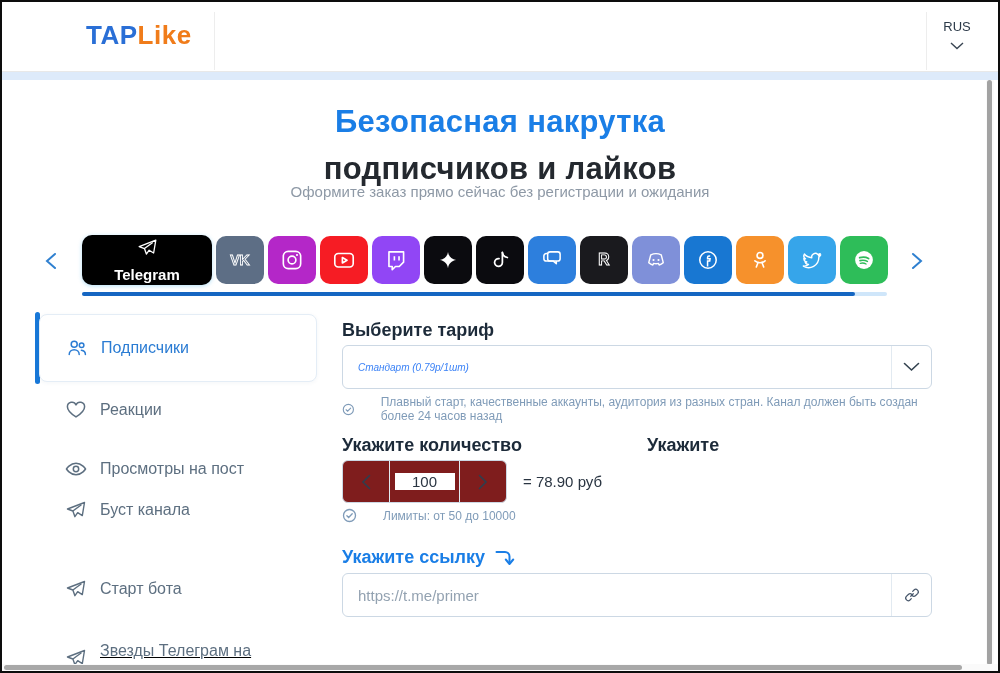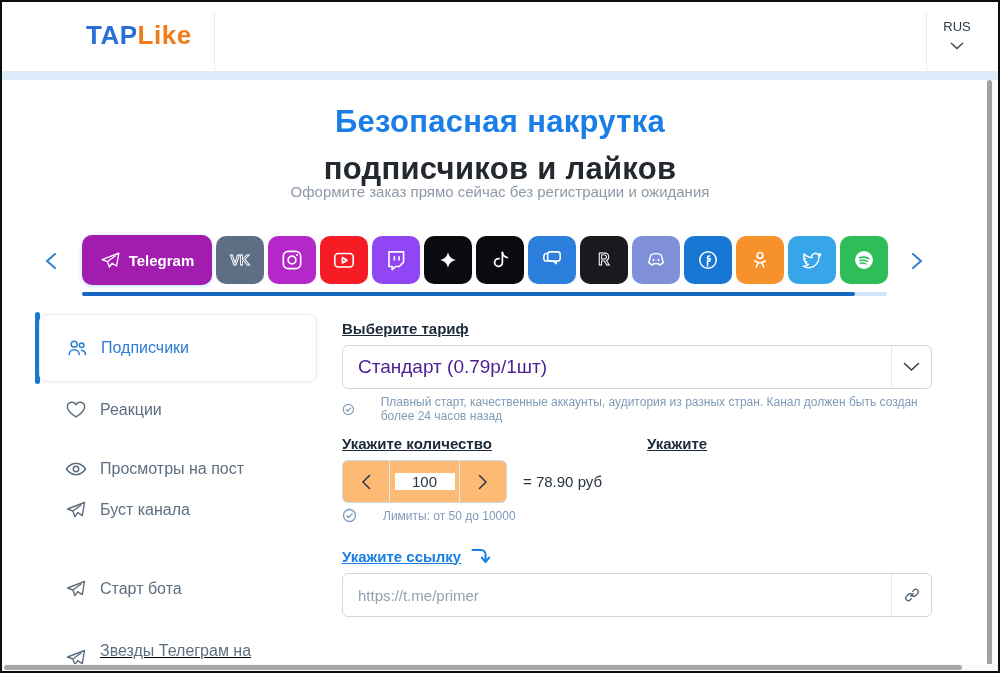--- a/index.html
+++ b/index.html
@@ -53,29 +53,29 @@
                border:1px solid #e4edf6; border-radius:8px; box-shadow:0 1px 4px rgba(30,70,120,.05);
                display:flex; align-items:center; cursor:pointer; }
   .side-card .s-icon { margin-left:25px; }
   .side-card .s-label { margin-left:12px; font-size:16px; color:#2b7cd3; }
   .side-item { position:absolute; left:37px; width:278px; height:32px; display:flex;
                align-items:center; cursor:pointer; }
   .side-item .s-icon { margin-left:25px; }
   .side-item .s-label { margin-left:12px; font-size:16px; color:#5d6f80; }
 
   
-  .f-label { position:absolute; font-size:15px; font-weight:700; color:#1c2a39;text-decoration:underline; }
+  .f-label { position:absolute; font-size:18px; font-weight:700; color:#1c2a39; }
   .f-label.blue { color:#1a7ee6; display:flex; align-items:center; gap:10px; }
   .select-box, .text-box { position:absolute; background:#fff; border:1px solid #ccd8e4;
       border-radius:6px; display:flex; align-items:center; cursor:pointer; }
-  .select-box .sel-text { flex:1; padding-left:15px; font-size:19px; color:#4c1d95; }
+  .select-box .sel-text { flex:1; padding-left:15px; font-size:10px; color:#3b82f6;font-style:italic; }
   .box-endcap { width:40px; align-self:stretch; border-left:1px solid #e2eaf1; display:flex;
                 align-items:center; justify-content:center; }
   .note { position:absolute; display:flex; align-items:center; gap:26px; font-size:12px; color:#7f9bb8; }
-  .stepper { position:absolute; left:340px; top:458px; width:165px; height:43px; background:#fdba74;
+  .stepper { position:absolute; left:340px; top:458px; width:165px; height:43px; background:#7f1d1d;
              border:1px solid #ccd8e4; border-radius:6px; display:flex; }
   .step-btn { width:46px; display:flex; align-items:center; justify-content:center; cursor:pointer; }
   .step-mid { flex:1; border-left:1px solid #e2eaf1; border-right:1px solid #e2eaf1;
               display:flex; align-items:center; justify-content:center; }
   .step-mid input { width:60px; border:none; outline:none; text-align:center; font-size:15px;
                     color:#2a3542; font-family:inherit; }
   .price { position:absolute; left:521px; top:471px; font-size:15px; color:#2a3542; }
   .promo-input, .url-input { border:none; outline:none; flex:1; padding-left:15px; font-size:15px;
                              color:#33404e; font-family:inherit; background:transparent; }
   .promo-input::placeholder, .url-input::placeholder { color:#93a2b1; opacity:1; }
@@ -114,21 +114,21 @@
         <path d="M10 2L2 9l8 7"></path>
       </svg>
   </div>
   <div class="car-arrow right">
     <svg width="12" height="18" viewBox="0 0 12 18" fill="none" stroke="#2f80d0" stroke-width="2" stroke-linecap="round">
         <path d="M2 2l8 7-8 7"></path>
       </svg>
   </div>
 
   <div class="carousel">
-    <div class="net-active" style="background: #a21caf;">
+    <div class="net-active" style="background: #000000; flex-direction: column;">
       <svg width="21" height="21" viewBox="0 0 24 24" fill="none" stroke="#fff" stroke-width="1.5" stroke-linejoin="round">
           <path d="M21.5 3.5L2.5 11l6 2.2 2.2 6.3 3.2-4.4 5.1 3.2z"></path>
           <path d="M8.5 13.2l9.5-7"></path>
         </svg>
       <span>Telegram</span>
     </div>
     <div class="tile" style="background: rgb(93, 110, 133);">
       <svg viewBox="0 0 24 24" fill="none" stroke="#fff">
           <text x="12" y="16.5" text-anchor="middle" font-size="13" font-weight="bold" fill="none" stroke="#fff" stroke-width=".8">VK</text>
         </svg>

